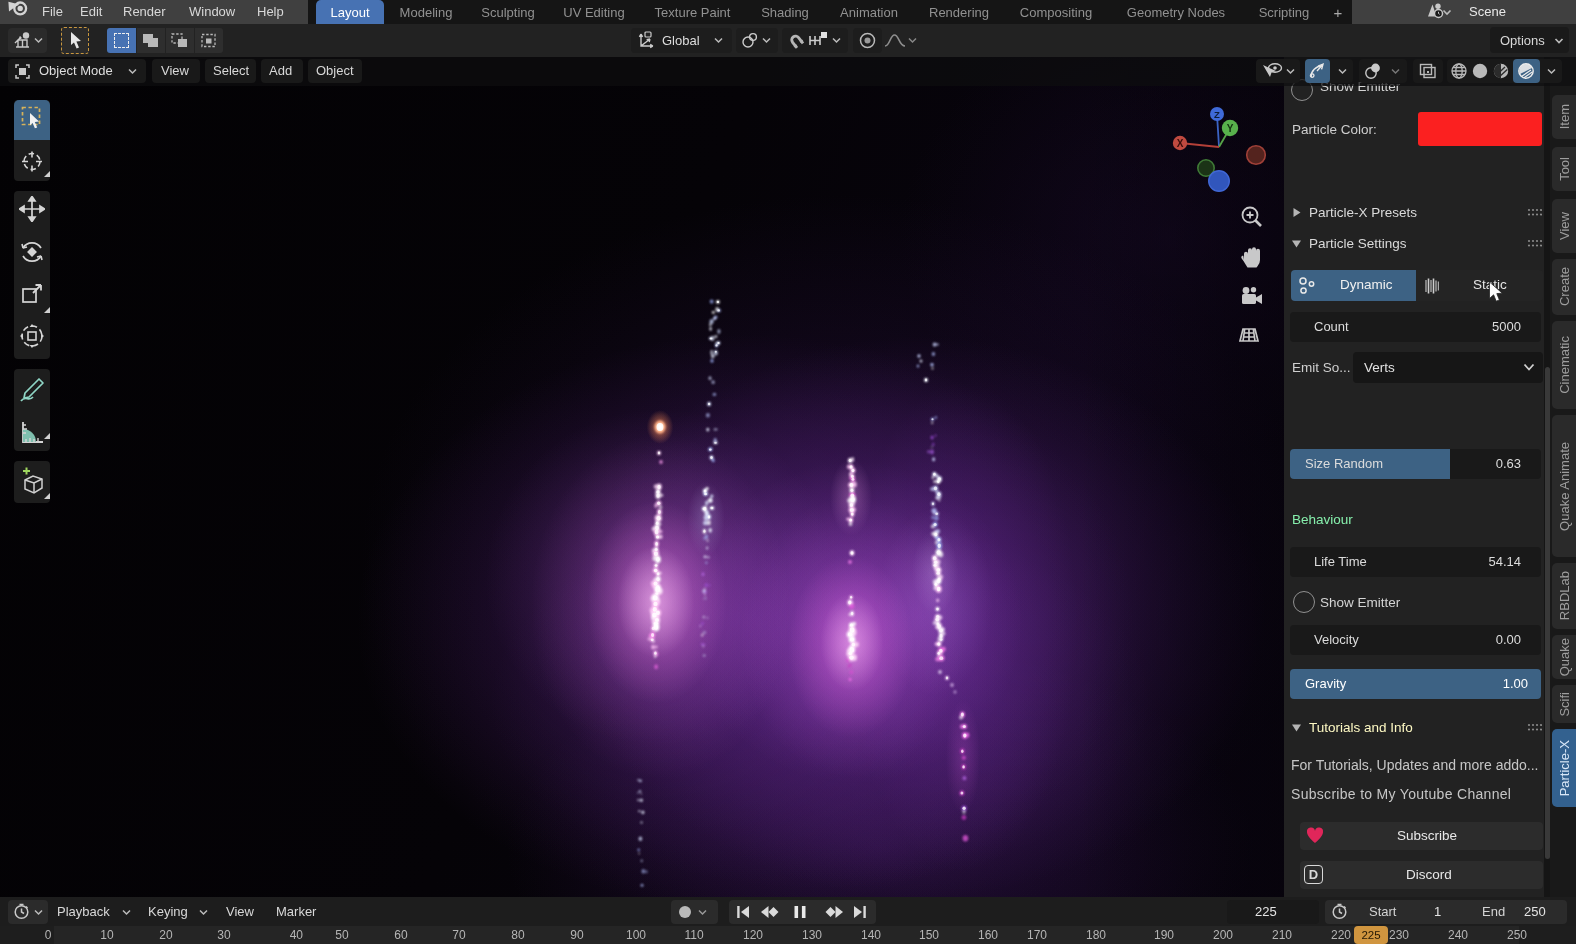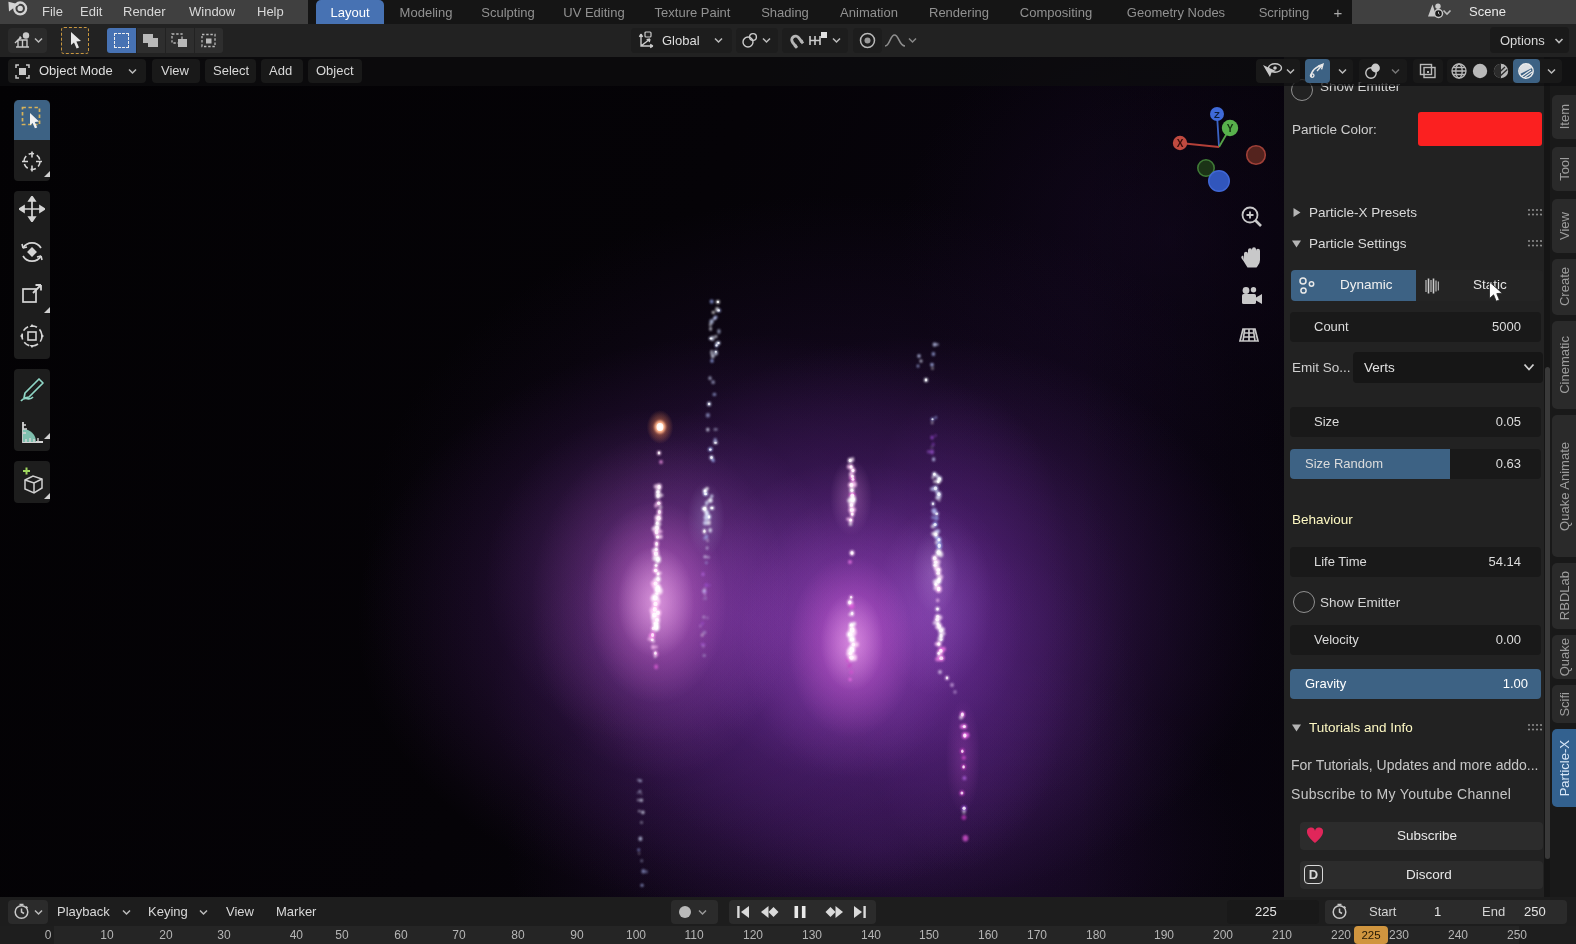--- a/index.html
+++ b/index.html
@@ -700,30 +700,26 @@
       <div class="prow" style="top:255px">
           <span class="lab">Count</span>
           <span class="val">5000</span>
         </div>
       <div class="plabel" style="left:8px;top:303px;color:#cfcfcf">Emit So...</div>
       <div class="abs" style="left:69px;top:295px;width:190px;height:31px;background:#161616;border-radius:4px"></div>
       <div class="plabel" style="left:80px;top:303px;color:#e2e2e2">Verts</div>
       <svg class="abs" style="left:239px;top:306px" width="12" height="9" viewBox="0 0 12 9">
           <path d="M1.5 1.5 L6 6.5 L10.5 1.5" stroke="#d0d0d0" stroke-width="1.8" fill="none"></path>
         </svg>
-      <div class="prow" style="top:350px">
-          <span class="lab">Size</span>
-          <span class="val">0.05</span>
-        </div>
       <div class="prow" style="top:392px;overflow:hidden">
           <div class="abs" style="left:0;top:0;width:160px;height:30px;background:#3d6284"></div>
           <span class="lab" style="left:15px">Size Random</span>
           <span class="val">0.63</span>
         </div>
-      <div class="plabel" style="left:8px;top:455px;color:#fef9c3">Behaviour</div>
+      <div class="plabel" style="left:8px;top:455px;color:#86efac">Behaviour</div>
       <div class="prow" style="top:490px">
           <span class="lab">Life Time</span>
           <span class="val">54.14</span>
         </div>
       <div class="abs" style="left:9px;top:534px;width:22px;height:22px;border:1.4px solid #909090;border-radius:50%"></div>
       <div class="plabel" style="left:36px;top:538px;color:#d4d4d4">Show Emitter</div>
       <div class="prow" style="top:568px">
           <span class="lab">Velocity</span>
           <span class="val">0.00</span>
         </div>

